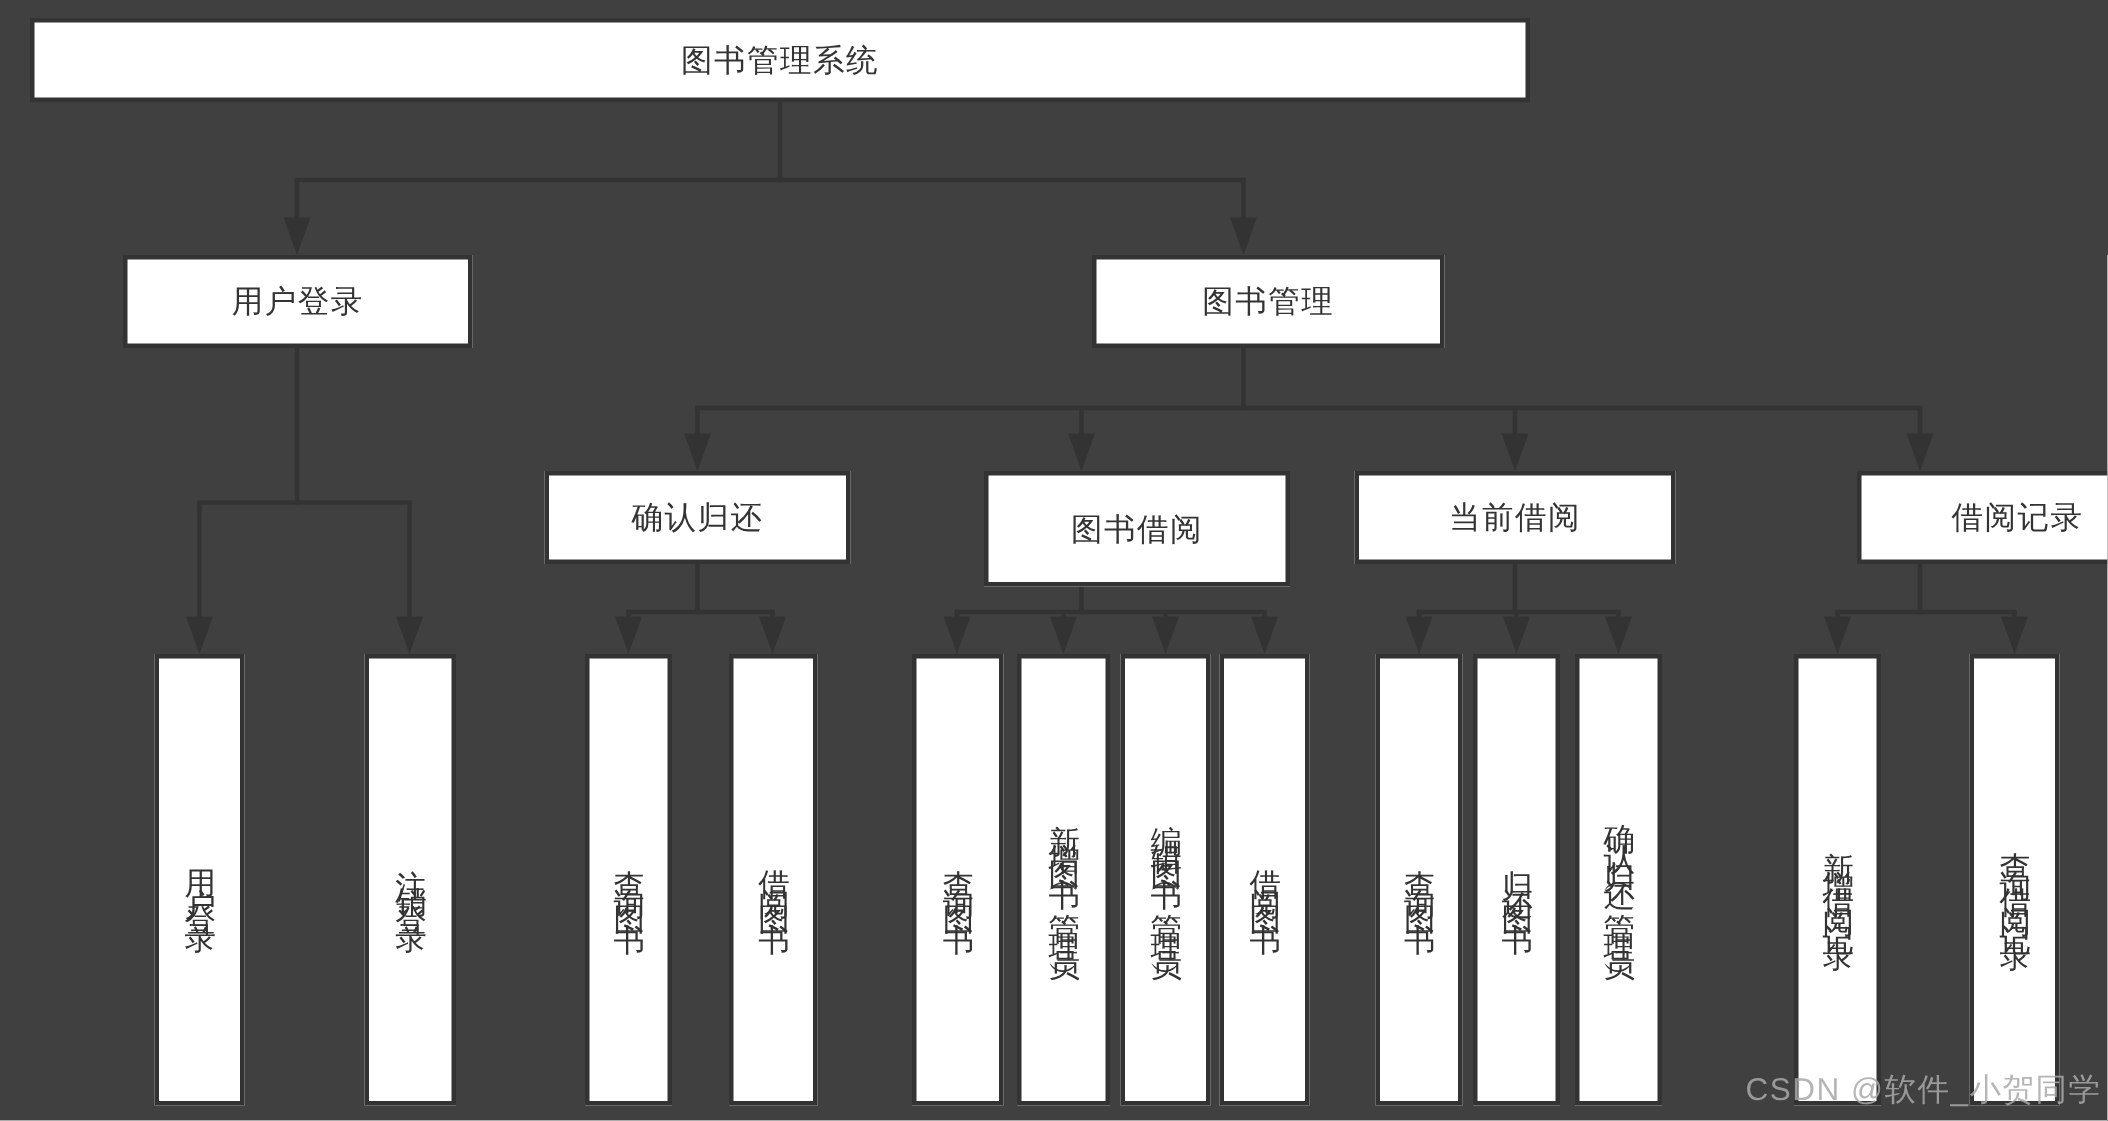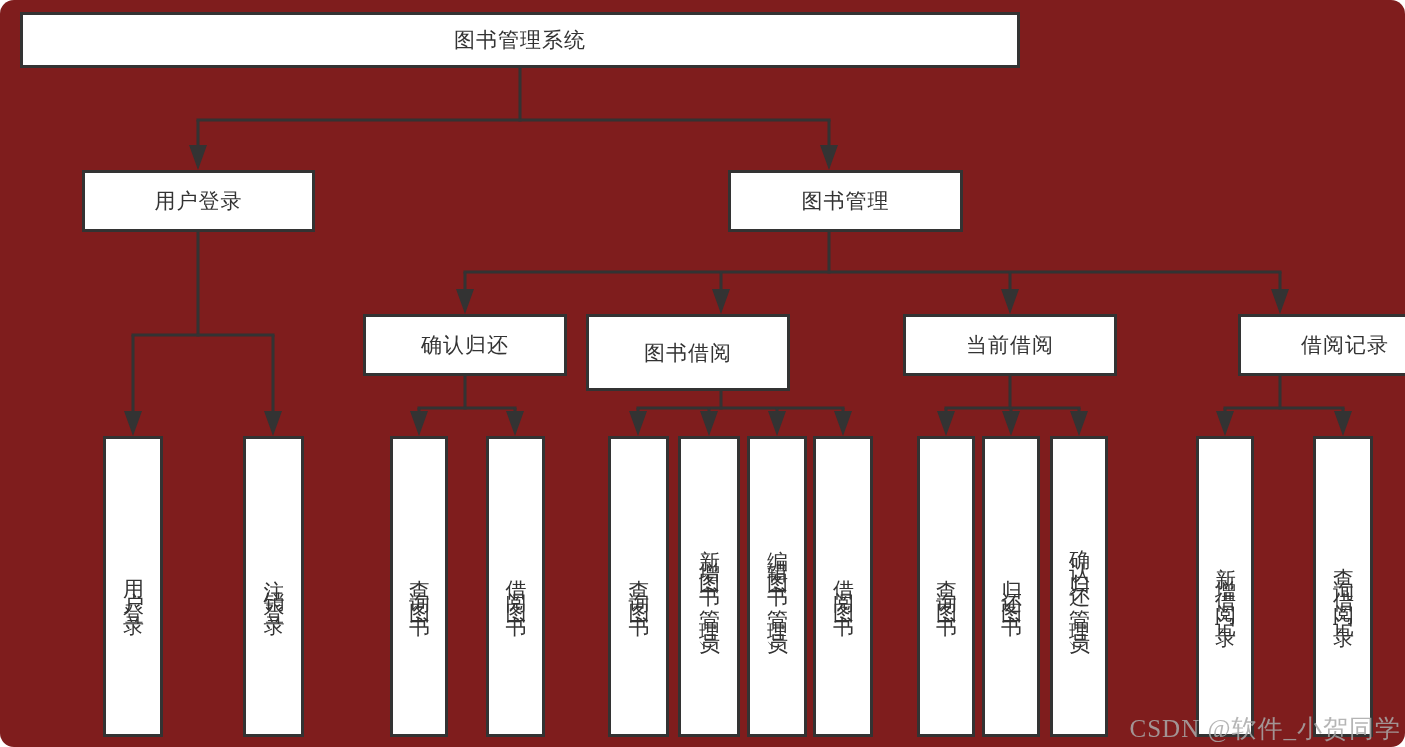--- a/index.html
+++ b/index.html
@@ -1,33 +1,33 @@
 <!DOCTYPE html>
 <html><head>
 <meta charset="utf-8">
 <style>
   html,body { margin:0; padding:0; background:#ffffff; }
   .canvas {
-    position:relative; width:1405px; height:747px; background:#7f1d1d;
-    font-family:Liberation Serif, serif; color:#333333; overflow:hidden;border-radius:14px;
+    position:relative; width:1405px; height:747px; background:#404040;
+    font-family:Liberation Sans, sans-serif; color:#333333; overflow:hidden;
   }
   .connectors { position:absolute; left:0; top:0; width:1405px; height:747px; }
   .connectors line { stroke:#333333; stroke-width:3; }
   .connectors polygon { fill:#333333; stroke:none; }
   .box {
     position:absolute; box-sizing:border-box; border:3px solid #333333;
     background:#ffffff; display:flex; align-items:center; justify-content:center;
     font-size:21px; letter-spacing:1px; white-space:nowrap; text-align:center;
   }
   .box.v {
     writing-mode:vertical-rl; letter-spacing:12px; line-height:1;
     white-space:normal;
   }
   .watermark {
-    position:absolute; top:712px; right:4px; font-size:25px;
+    position:absolute; top:712px; right:4px; font-size:21px;
     color:#a9a9a9; opacity:.85; letter-spacing:1px; white-space:nowrap; z-index:5;
   }
 </style>
 </head>
 <body>
 
 <div class="canvas">
 
   <svg class="connectors" viewBox="0 0 1405 747" xmlns="http://www.w3.org/2000/svg">
 
@@ -90,21 +90,21 @@
     <line x1="1343" y1="408" x2="1343" y2="414"></line>
     <polygon points="1334,411 1352,411 1343,436"></polygon>
   </svg>
 
   <div class="box" style="left:20px;top:12px;width:1000px;height:56px">图书管理系统</div>
 
   <div class="box" style="left:82px;top:170px;width:233px;height:62px">用户登录</div>
   <div class="box" style="left:728px;top:170px;width:235px;height:62px">图书管理</div>
 
   <div class="box" style="left:363px;top:314px;width:204px;height:62px">确认归还</div>
-  <div class="box" style="left:586px;top:314px;width:204px;height:77px">图书借阅</div>
+  <div class="box" style="left:656px;top:314px;width:204px;height:77px">图书借阅</div>
   <div class="box" style="left:903px;top:314px;width:214px;height:62px">当前借阅</div>
   <div class="box" style="left:1238px;top:314px;width:214px;height:62px">借阅记录</div>
 
   <div class="box v" style="left:103px;top:436px;width:60px;height:301px">用户登录</div>
   <div class="box v" style="left:243px;top:436px;width:61px;height:301px">注销登录</div>
 
   <div class="box v" style="left:390px;top:436px;width:58px;height:301px">查询图书</div>
   <div class="box v" style="left:486px;top:436px;width:59px;height:301px">借阅图书</div>
 
   <div class="box v" style="left:608px;top:436px;width:61px;height:301px">查询图书</div>

